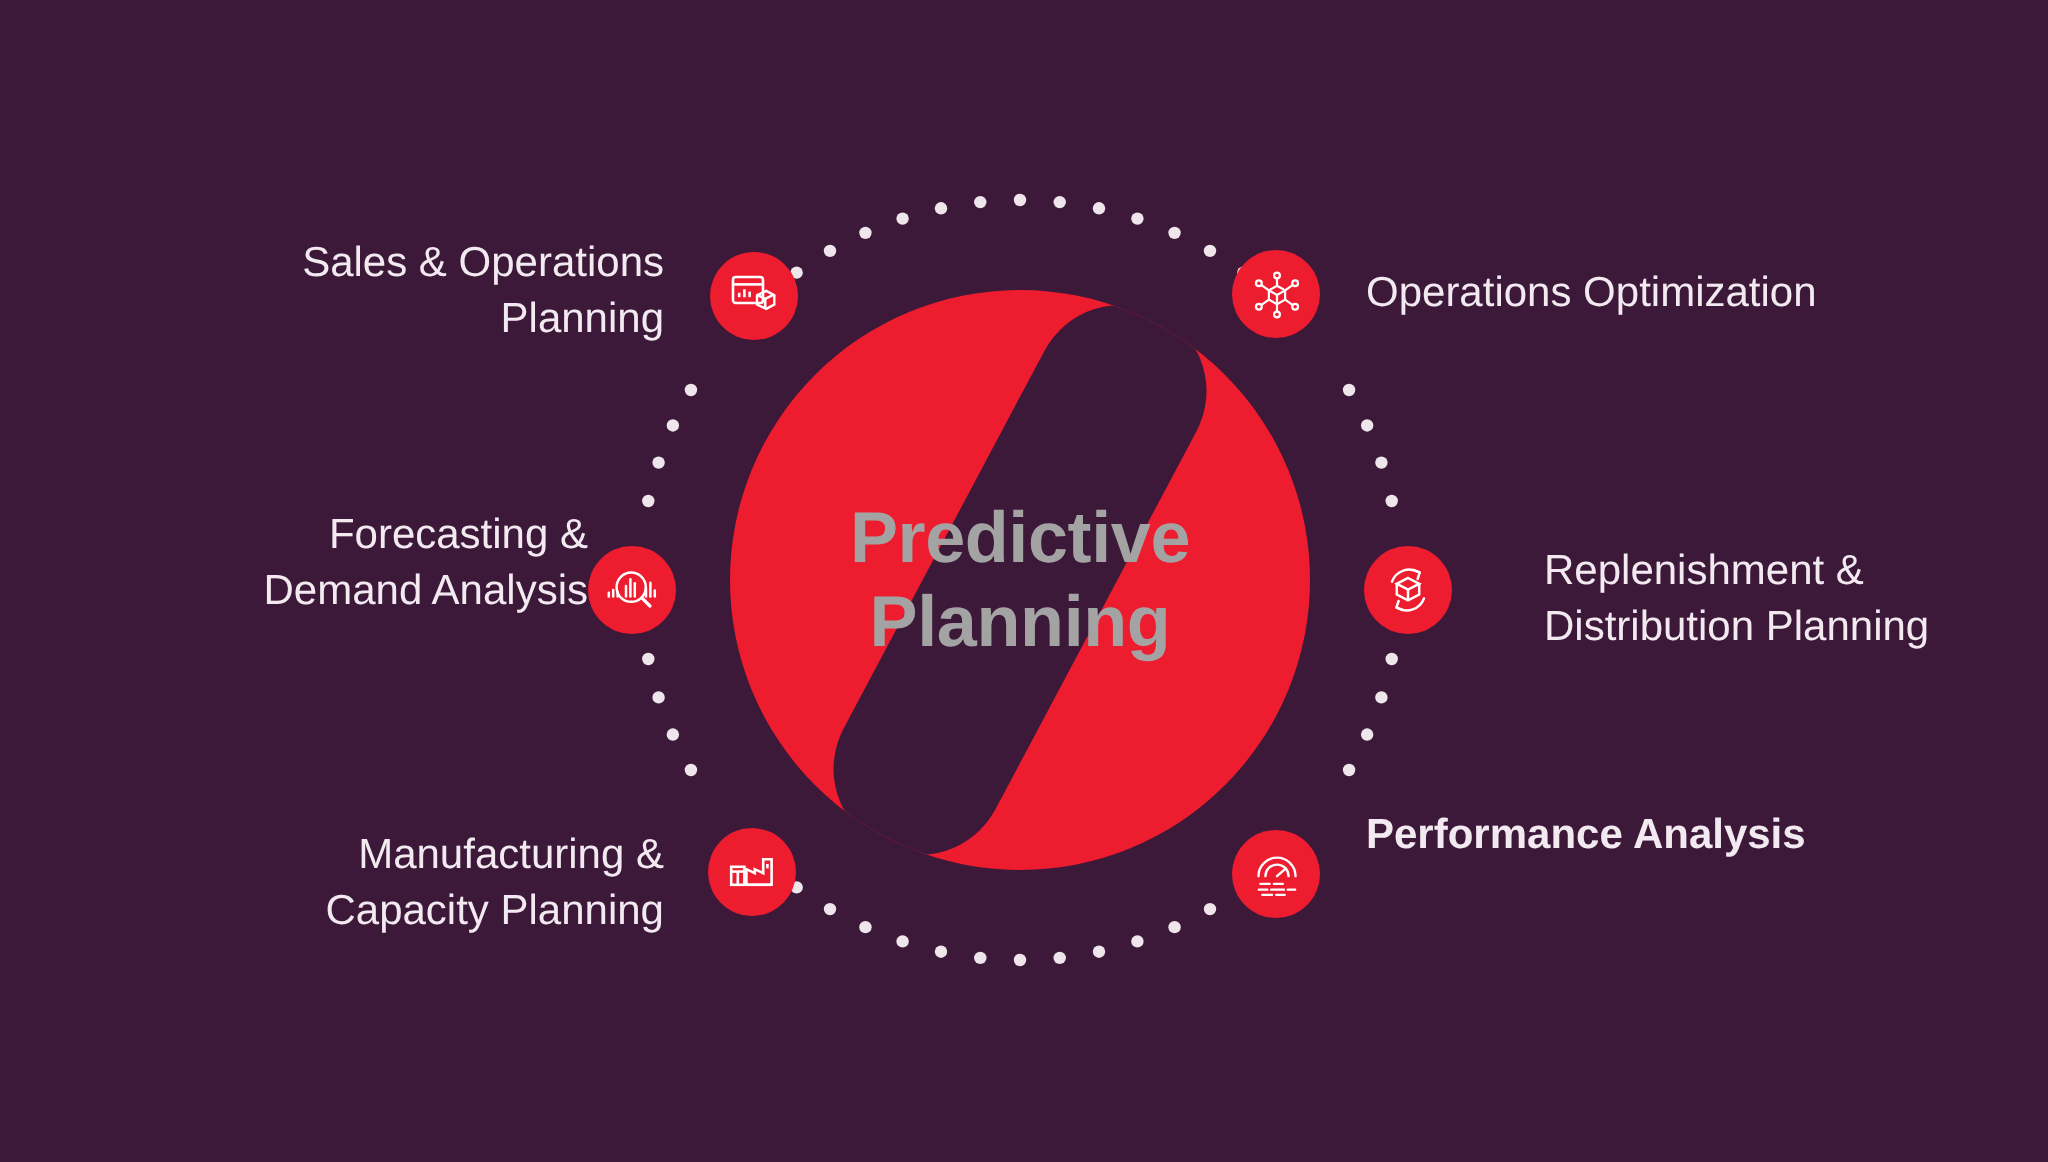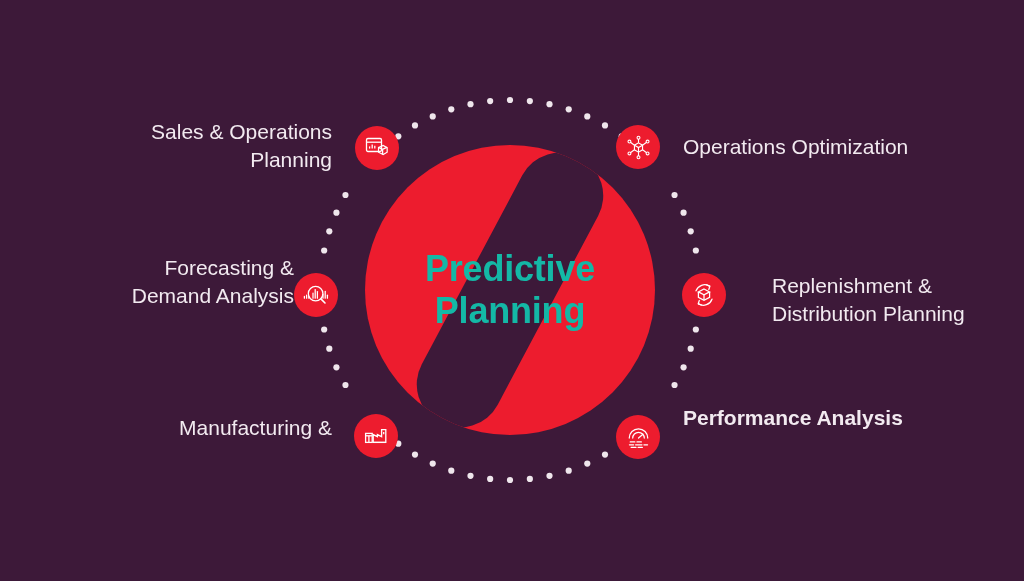--- a/index.html
+++ b/index.html
@@ -68,21 +68,21 @@
   #center-title {
     position: absolute;
     left: 365px;
     top: 145px;
     width: 290px;
     height: 290px;
     display: flex;
     flex-direction: column;
     align-items: center;
     justify-content: center;
-    color: #14b8a6;
+    color: #a3a3a3;
     font-weight: bold;
     font-size: 36px;
     line-height: 1.18;
     letter-spacing: -0.2px;
     text-align: center;
     z-index: 5;
   }
   #center-title .ln {
     white-space: nowrap;
   }
@@ -261,20 +261,21 @@
         <path d="M6.0 9.8 A9.2 9.2 0 0 1 19.4 5.1" stroke-linecap="round"></path>
         <path d="M22.0 18.2 A9.2 9.2 0 0 1 8.6 22.9" stroke-linecap="round"></path>
         <path d="M16.6 4.0 L19.9 5.2 L18.8 8.5" stroke-linecap="round" stroke-linejoin="round"></path>
         <path d="M11.4 24.0 L8.2 22.8 L9.3 19.5" stroke-linecap="round" stroke-linejoin="round"></path>
       </svg>
     </span>
   </div>
 
   <div class="label left" style="right:692px; top:414px; width:240px;">
     <div>Manufacturing &amp;</div>
+    <div>Capacity Planning</div>
   </div>
   <div class="badge" style="left:354px; top:414px;">
     <span>
       <svg width="26" height="26" viewBox="0 0 26 26" fill="none" stroke="#ffffff" stroke-width="1.3">
         <rect x="2.6" y="10.4" width="6.6" height="9.0"></rect>
         <line x1="2.6" y1="12.8" x2="9.2" y2="12.8"></line>
         <line x1="5.9" y1="12.8" x2="5.9" y2="19.4"></line>
         <path d="M10.2 19.4 L10.2 11.6 L14.4 13.6 L14.4 11.6 L18.6 13.6 L18.6 6.6 L22.8 6.6 L22.8 19.4 Z"></path>
         <line x1="10.2" y1="19.4" x2="22.8" y2="19.4"></line>
         <line x1="20.7" y1="9.0" x2="20.7" y2="11.2"></line>

